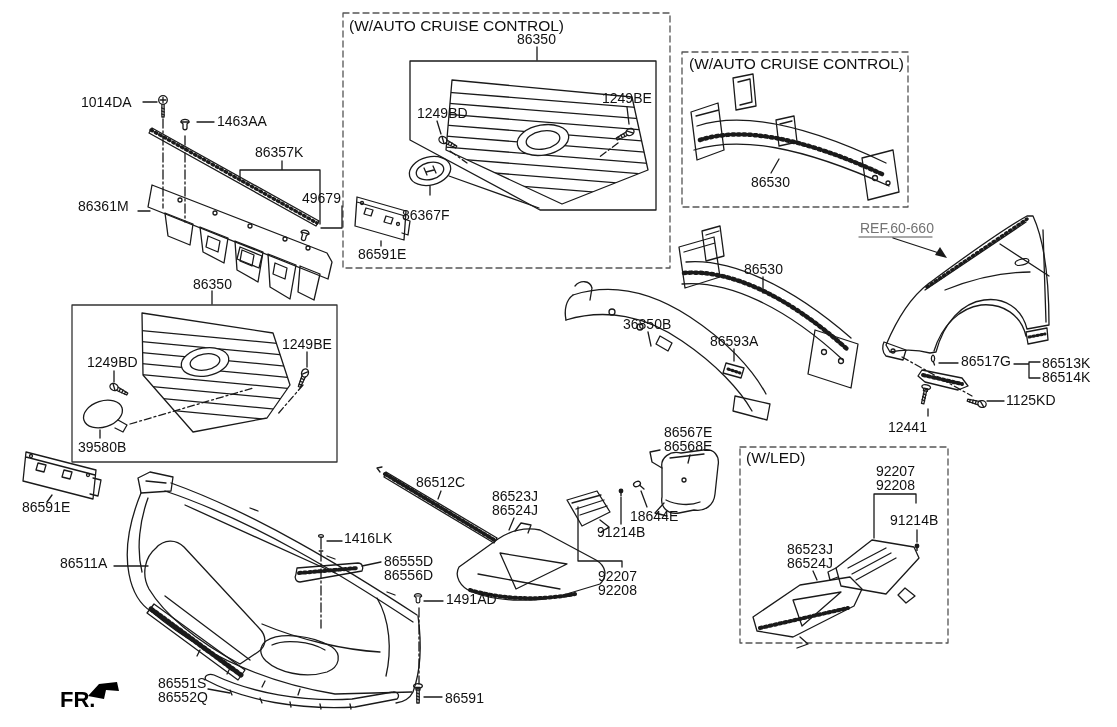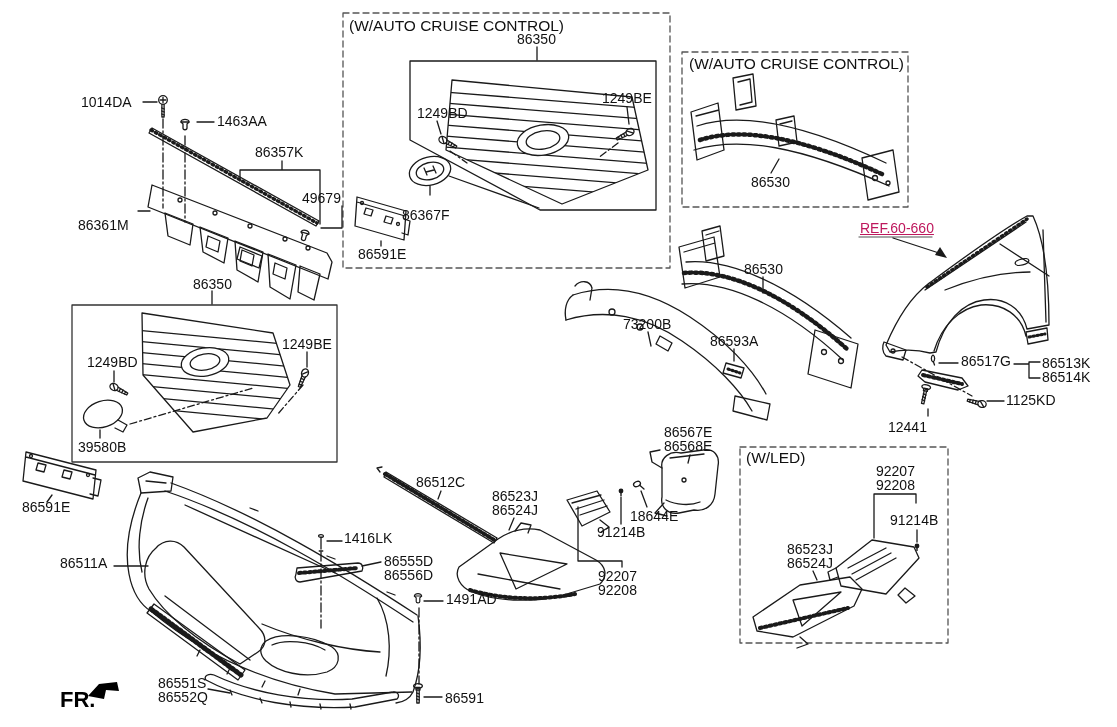--- a/index.html
+++ b/index.html
@@ -1,21 +1,21 @@
 <!DOCTYPE html>
 <html><head>
 <meta charset="utf-8">
 <style>
   html,body{margin:0;padding:0;background:#fff;}
   .stage{position:relative;width:1117px;height:727px;background:#ffffff;overflow:hidden;
          font-family:"Liberation Sans","DejaVu Sans",sans-serif;}
   svg.art{position:absolute;left:0;top:0;}
   .lbl{position:absolute;white-space:nowrap;font-size:14px;line-height:15px;color:#111;
        letter-spacing:0px;}
-  .lbl.gray{color:#be185d;text-decoration:underline;}
+  .lbl.gray{color:#737373;}
   .lbl.boxtitle{font-size:15.5px;}
   .lbl.fr{font-size:22px;font-weight:bold;color:#000;}
 </style>
 </head>
 <body>
 
 <div class="stage">
 
 <svg class="art" width="1117" height="727" viewBox="0 0 1117 727" fill="none" stroke="#1a1a1a" stroke-width="1.3" stroke-linecap="round" stroke-linejoin="round">
 
@@ -340,40 +340,40 @@
   </g>
   <path d="M208,689 L230,693"></path>
 
   <path d="M117,682 L119,691 L106,690 L104,699 L88,696 L99,684 Z" fill="#000" stroke="none"></path>
 </svg>
 
 <div class="lbl" style="left:81px;top:95px">1014DA</div>
 <div class="lbl" style="left:217px;top:114px">1463AA</div>
 <div class="lbl" style="left:255px;top:145px">86357K</div>
 <div class="lbl" style="left:302px;top:191px">49679</div>
-<div class="lbl" style="left:78px;top:218px">86361M</div>
+<div class="lbl" style="left:78px;top:199px">86361M</div>
 <div class="lbl" style="left:193px;top:277px">86350</div>
 <div class="lbl" style="left:87px;top:355px">1249BD</div>
 <div class="lbl" style="left:282px;top:337px">1249BE</div>
 <div class="lbl" style="left:78px;top:440px">39580B</div>
 <div class="lbl" style="left:22px;top:500px">86591E</div>
 
 <div class="lbl boxtitle" style="left:349px;top:18px">(W/AUTO CRUISE CONTROL)</div>
 <div class="lbl" style="left:517px;top:32px">86350</div>
 <div class="lbl" style="left:417px;top:106px">1249BD</div>
 <div class="lbl" style="left:602px;top:91px">1249BE</div>
 <div class="lbl" style="left:402px;top:208px">86367F</div>
 <div class="lbl" style="left:358px;top:247px">86591E</div>
 
 <div class="lbl boxtitle" style="left:689px;top:56px">(W/AUTO CRUISE CONTROL)</div>
 <div class="lbl" style="left:751px;top:175px">86530</div>
 
 <div class="lbl gray" style="left:860px;top:221px">REF.60-660</div>
 <div class="lbl" style="left:744px;top:262px">86530</div>
-<div class="lbl" style="left:623px;top:317px">73200B</div>
+<div class="lbl" style="left:623px;top:317px">36850B</div>
 <div class="lbl" style="left:710px;top:334px">86593A</div>
 
 <div class="lbl" style="left:961px;top:354px">86517G</div>
 <div class="lbl" style="left:1042px;top:356px">86513K</div>
 <div class="lbl" style="left:1042px;top:370px">86514K</div>
 <div class="lbl" style="left:1006px;top:393px">1125KD</div>
 <div class="lbl" style="left:888px;top:420px">12441</div>
 
 <div class="lbl" style="left:664px;top:425px">86567E</div>
 <div class="lbl" style="left:664px;top:439px">86568E</div>

